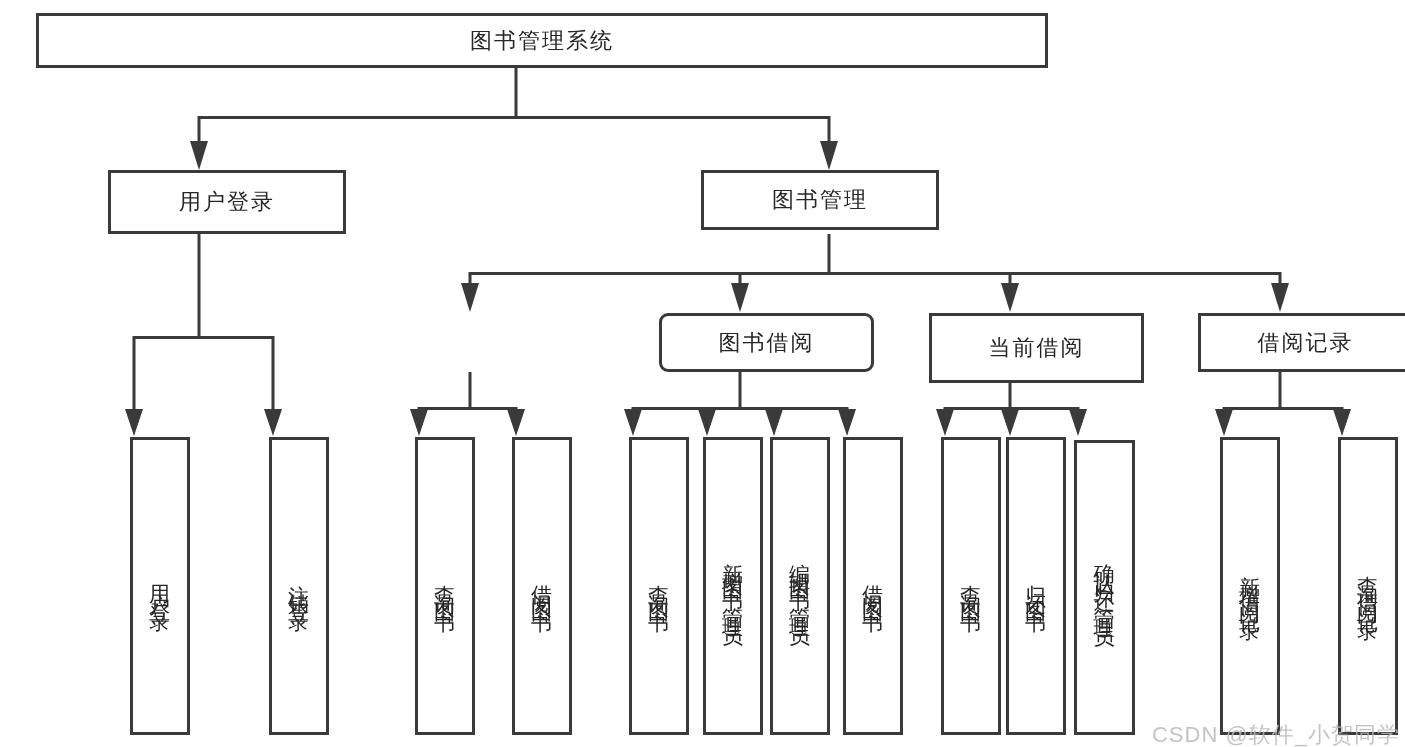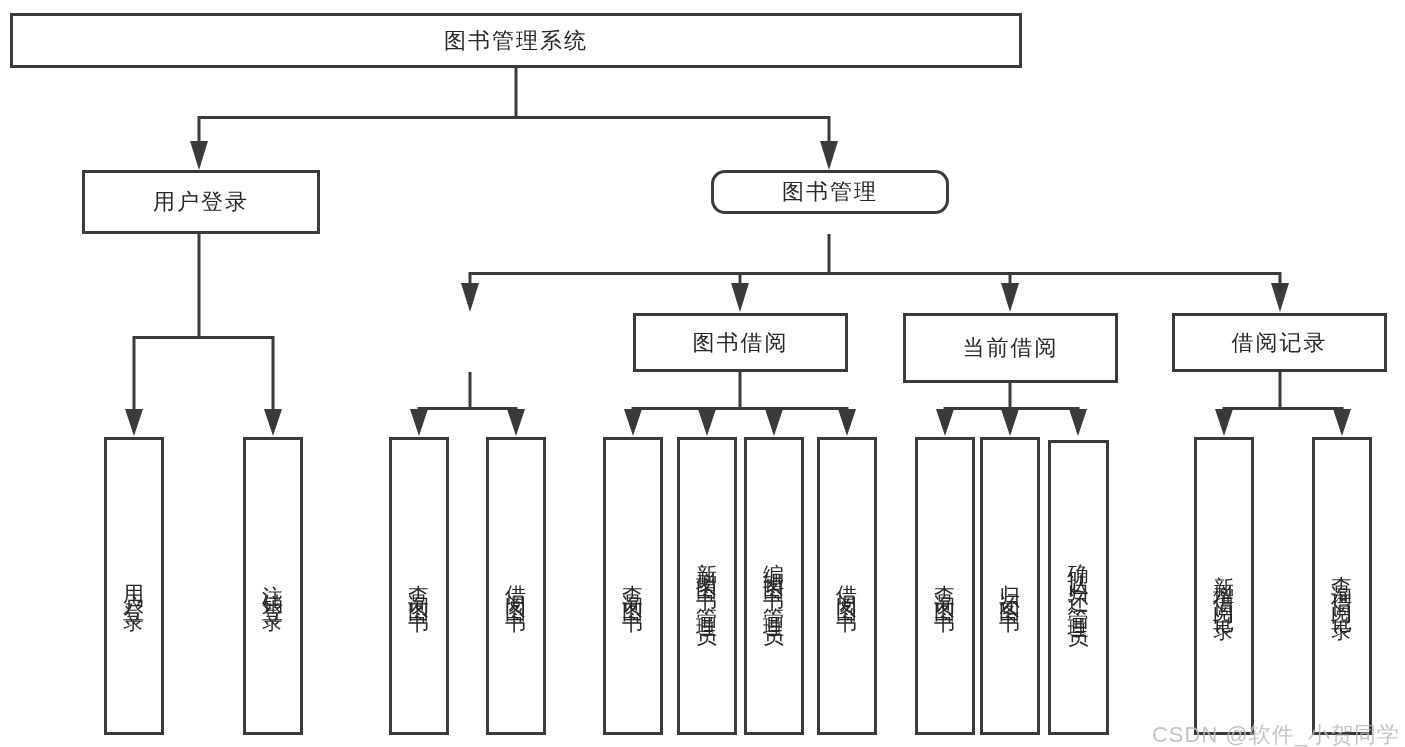--- a/index.html
+++ b/index.html
@@ -24,20 +24,21 @@
   .node {
     position: absolute;
     box-sizing: border-box;
     border: 3px solid #3a3a3a;
     background: #ffffff;
     color: #262626;
     display: flex;
     align-items: center;
     justify-content: center;
     text-align: center;
+    margin-left: 26px;
   }
   .hbox {
     font-size: 22px;
     letter-spacing: 2px;
     white-space: nowrap;
   }
   .vbox {
     writing-mode: vertical-rl;
     text-orientation: mixed;
     font-size: 21px;
@@ -111,23 +112,23 @@
       <polygon points="1001,409 1019,409 1010,436"></polygon>
       <polygon points="1069,409 1087,409 1078,436"></polygon>
       <polygon points="1215,409 1233,409 1224,436"></polygon>
       <polygon points="1333,409 1351,409 1342,436"></polygon>
     </g>
   </svg>
 
   <div class="node hbox" style="left:10px; top:13px; width:1012px; height:55px;">图书管理系统</div>
 
   <div class="node hbox" style="left:82px; top:170px; width:238px; height:64px;">用户登录</div>
-  <div class="node hbox" style="left:711px; top:170px; width:238px; height:44px;border-radius:14px;">图书管理</div>
+  <div class="node hbox" style="left:675px; top:170px; width:238px; height:60px;">图书管理</div>
 
-  <div class="node hbox" style="left:633px; top:313px; width:215px; height:59px;">图书借阅</div>
+  <div class="node hbox" style="left:633px; top:313px; width:215px; height:59px;border-radius:9px;">图书借阅</div>
   <div class="node hbox" style="left:903px; top:313px; width:215px; height:70px;">当前借阅</div>
   <div class="node hbox" style="left:1172px; top:313px; width:215px; height:59px;">借阅记录</div>
 
   <div class="node vbox" style="left:104px; top:437px; width:60px; height:298px;">用户登录</div>
   <div class="node vbox" style="left:243px; top:437px; width:60px; height:298px;">注销登录</div>
 
   <div class="node vbox" style="left:389px; top:437px; width:60px; height:298px;">查询图书</div>
   <div class="node vbox" style="left:486px; top:437px; width:60px; height:298px;">借阅图书</div>
 
   <div class="node vbox" style="left:603px; top:437px; width:60px; height:298px;">查询图书</div>

